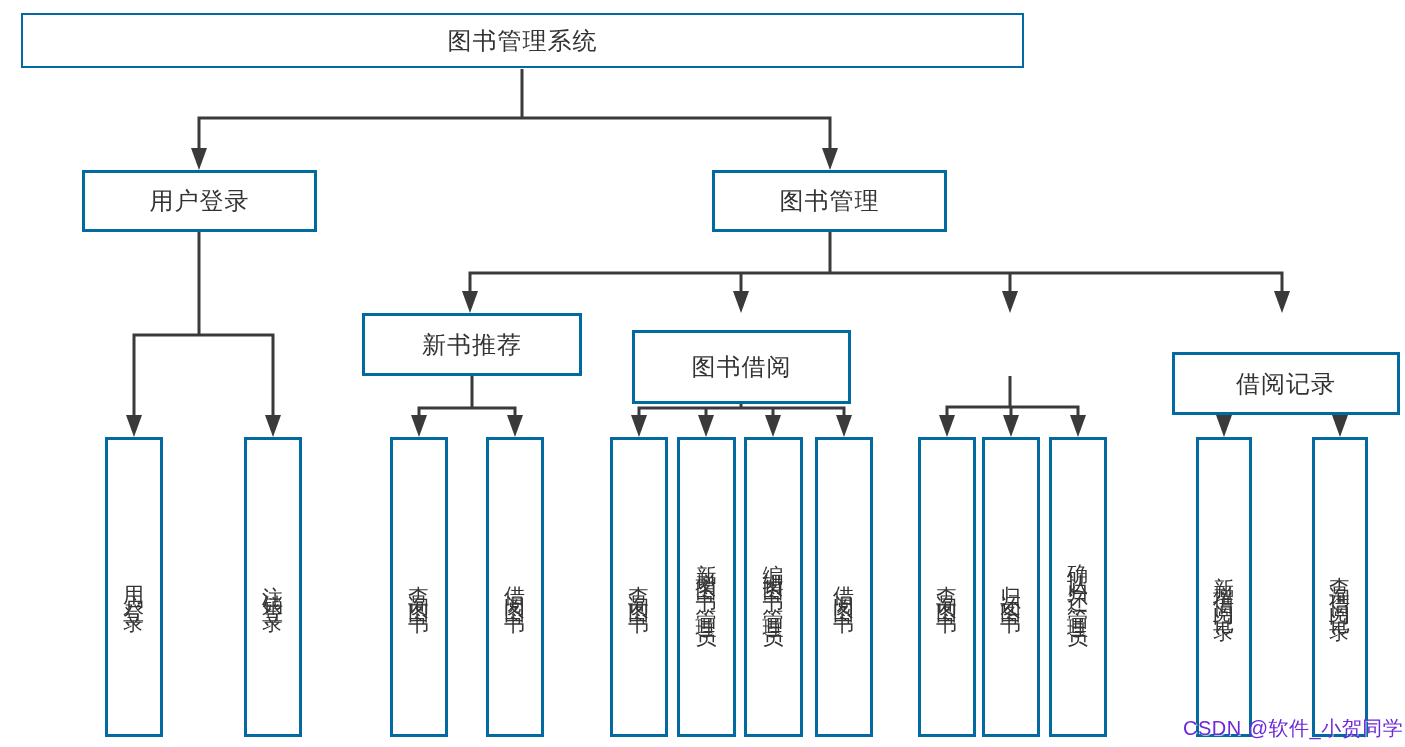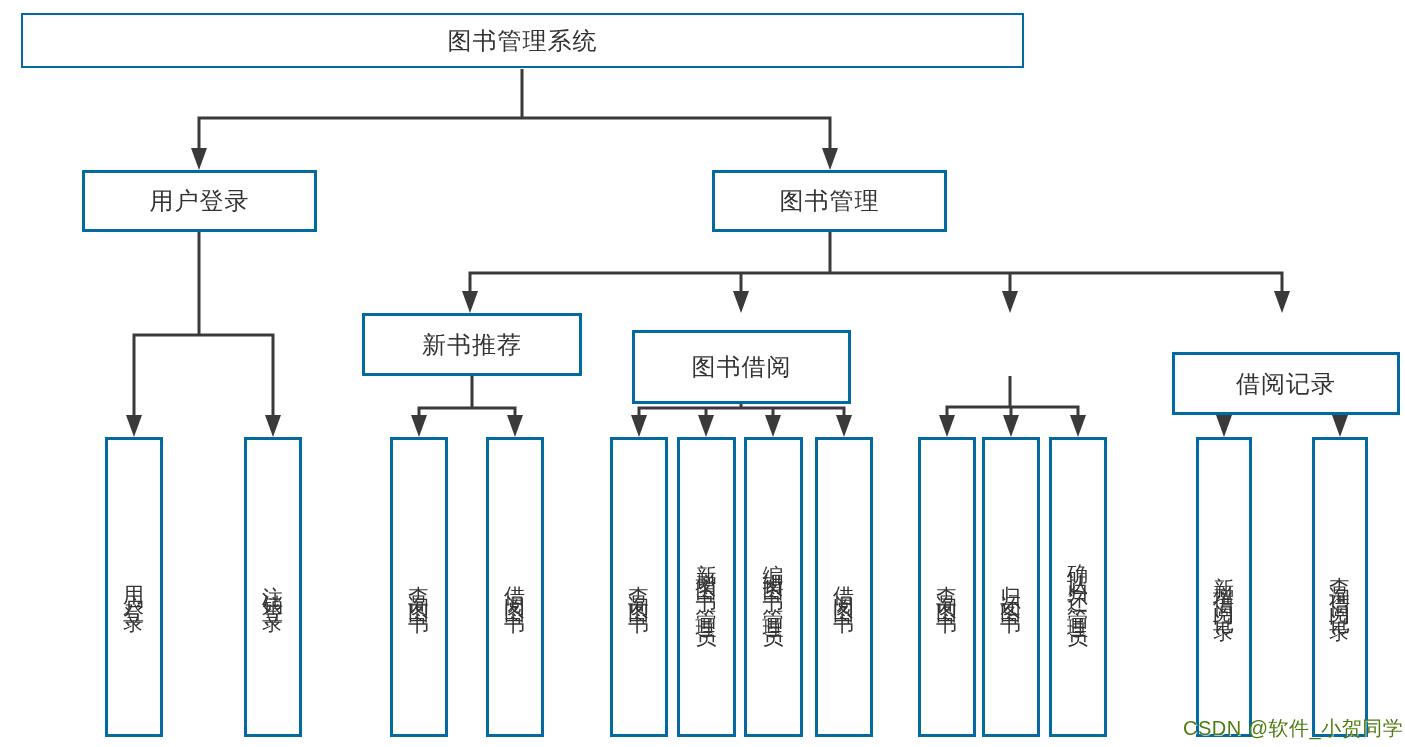--- a/index.html
+++ b/index.html
@@ -53,21 +53,21 @@
     line-height: 1;
     letter-spacing: 9px;
     color: #333333;
     white-space: nowrap;
   }
   .watermark {
     position: absolute;
     left: 1183px;
     top: 715px;
     font-size: 20px;
-    color: #4d7c0f;
+    color: #6d28d9;
     text-shadow: 1px 1px 0 rgba(255,255,255,0.65);
     z-index: 5;
     white-space: nowrap;
     letter-spacing: 0.5px;
   }
 </style>
 </head>
 <body>
 
 <div class="canvas">

